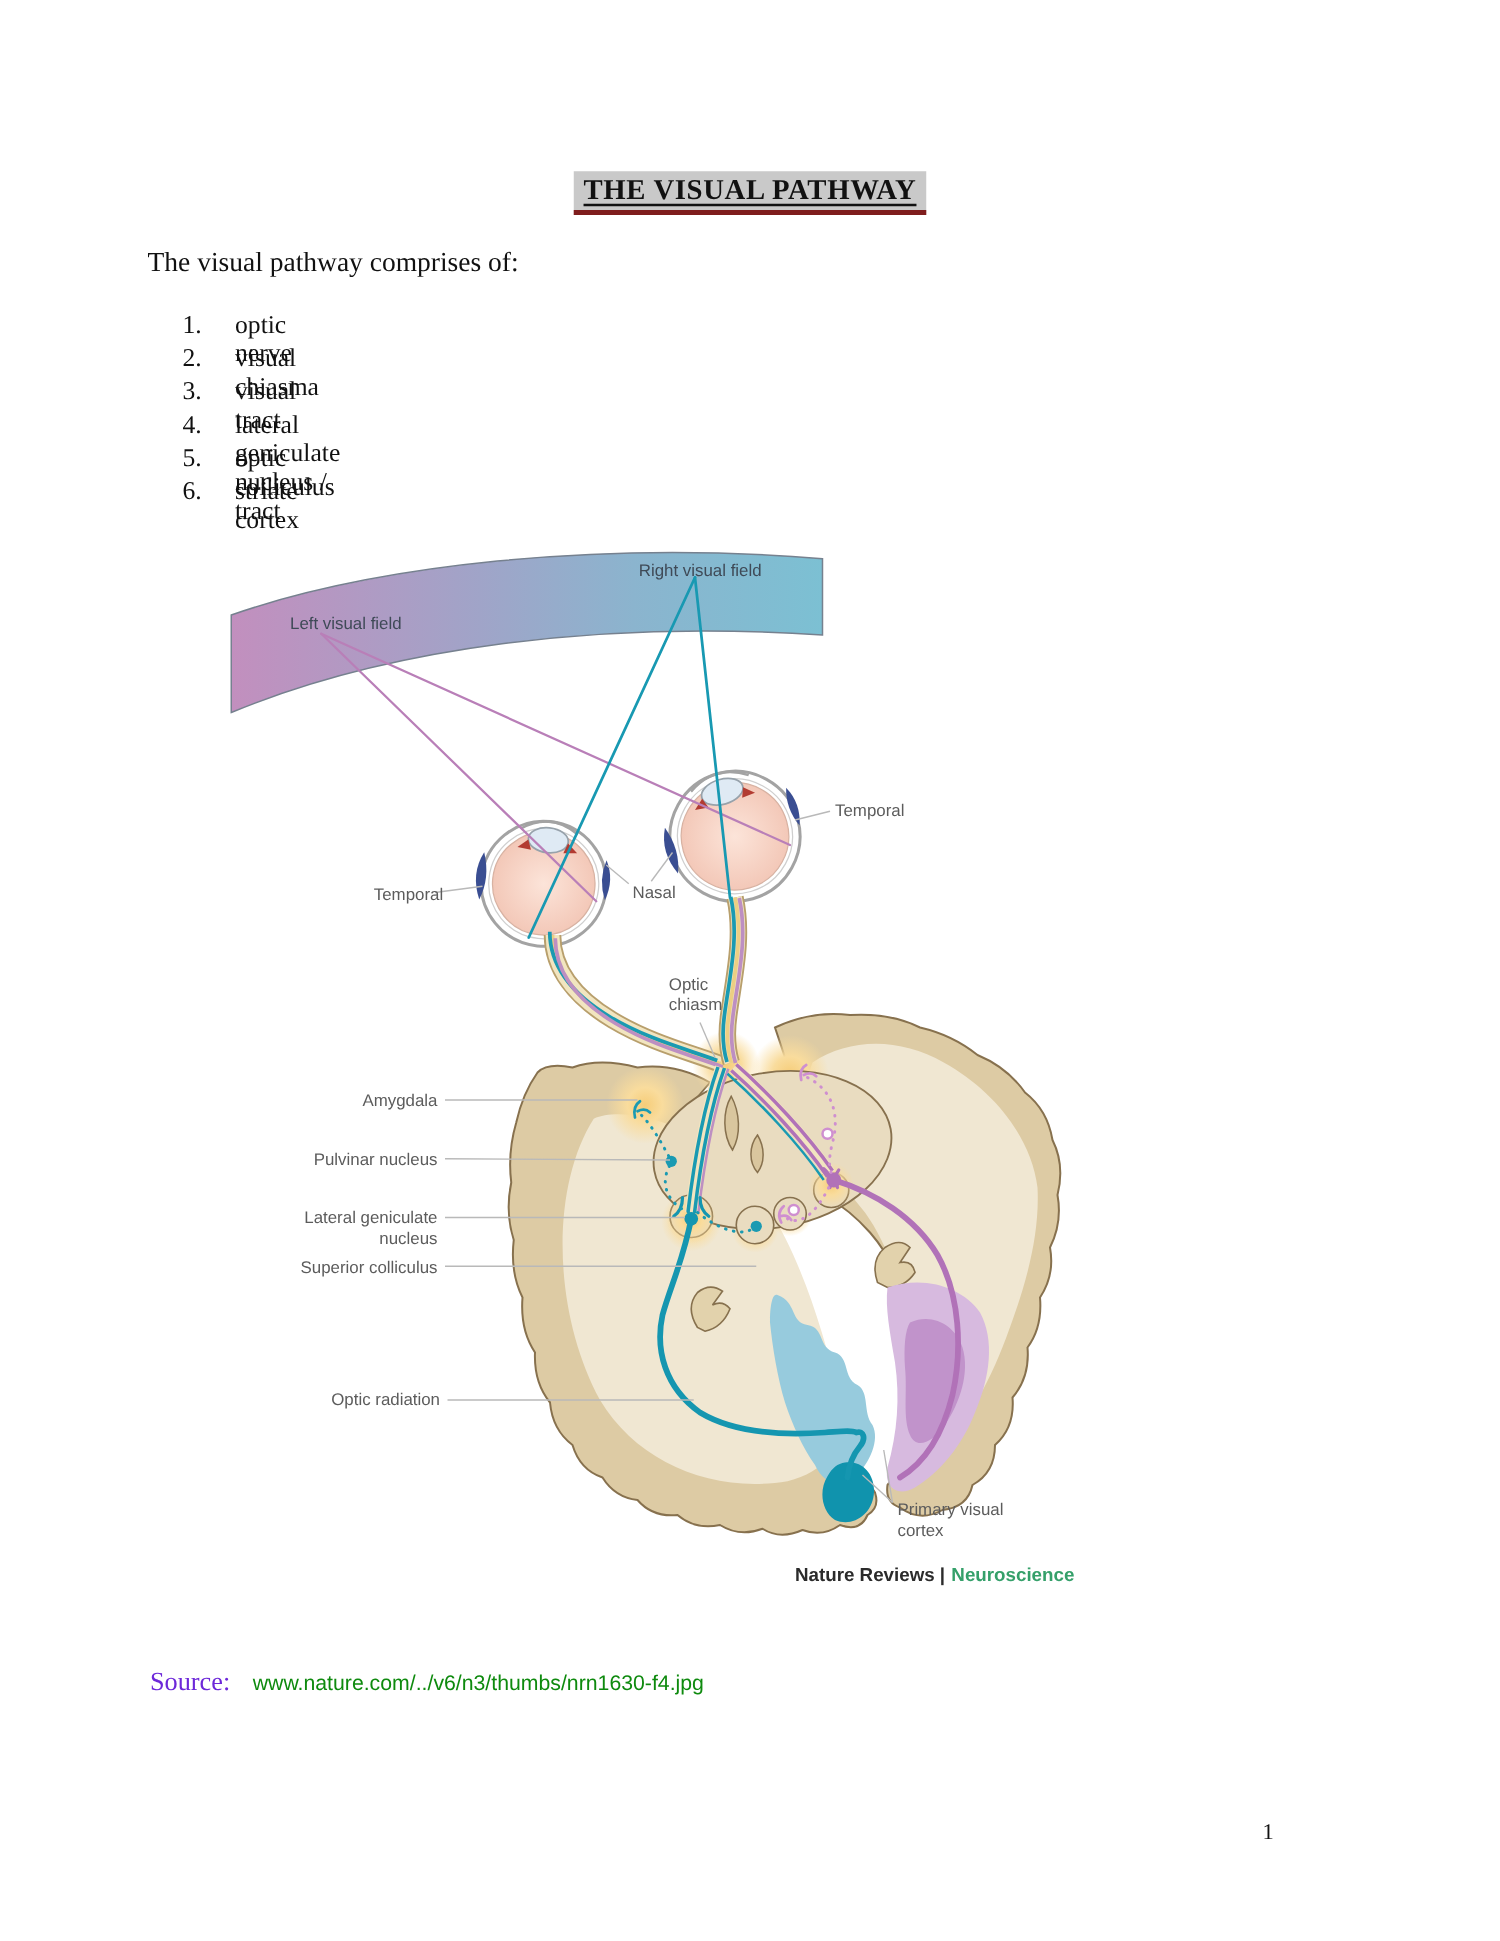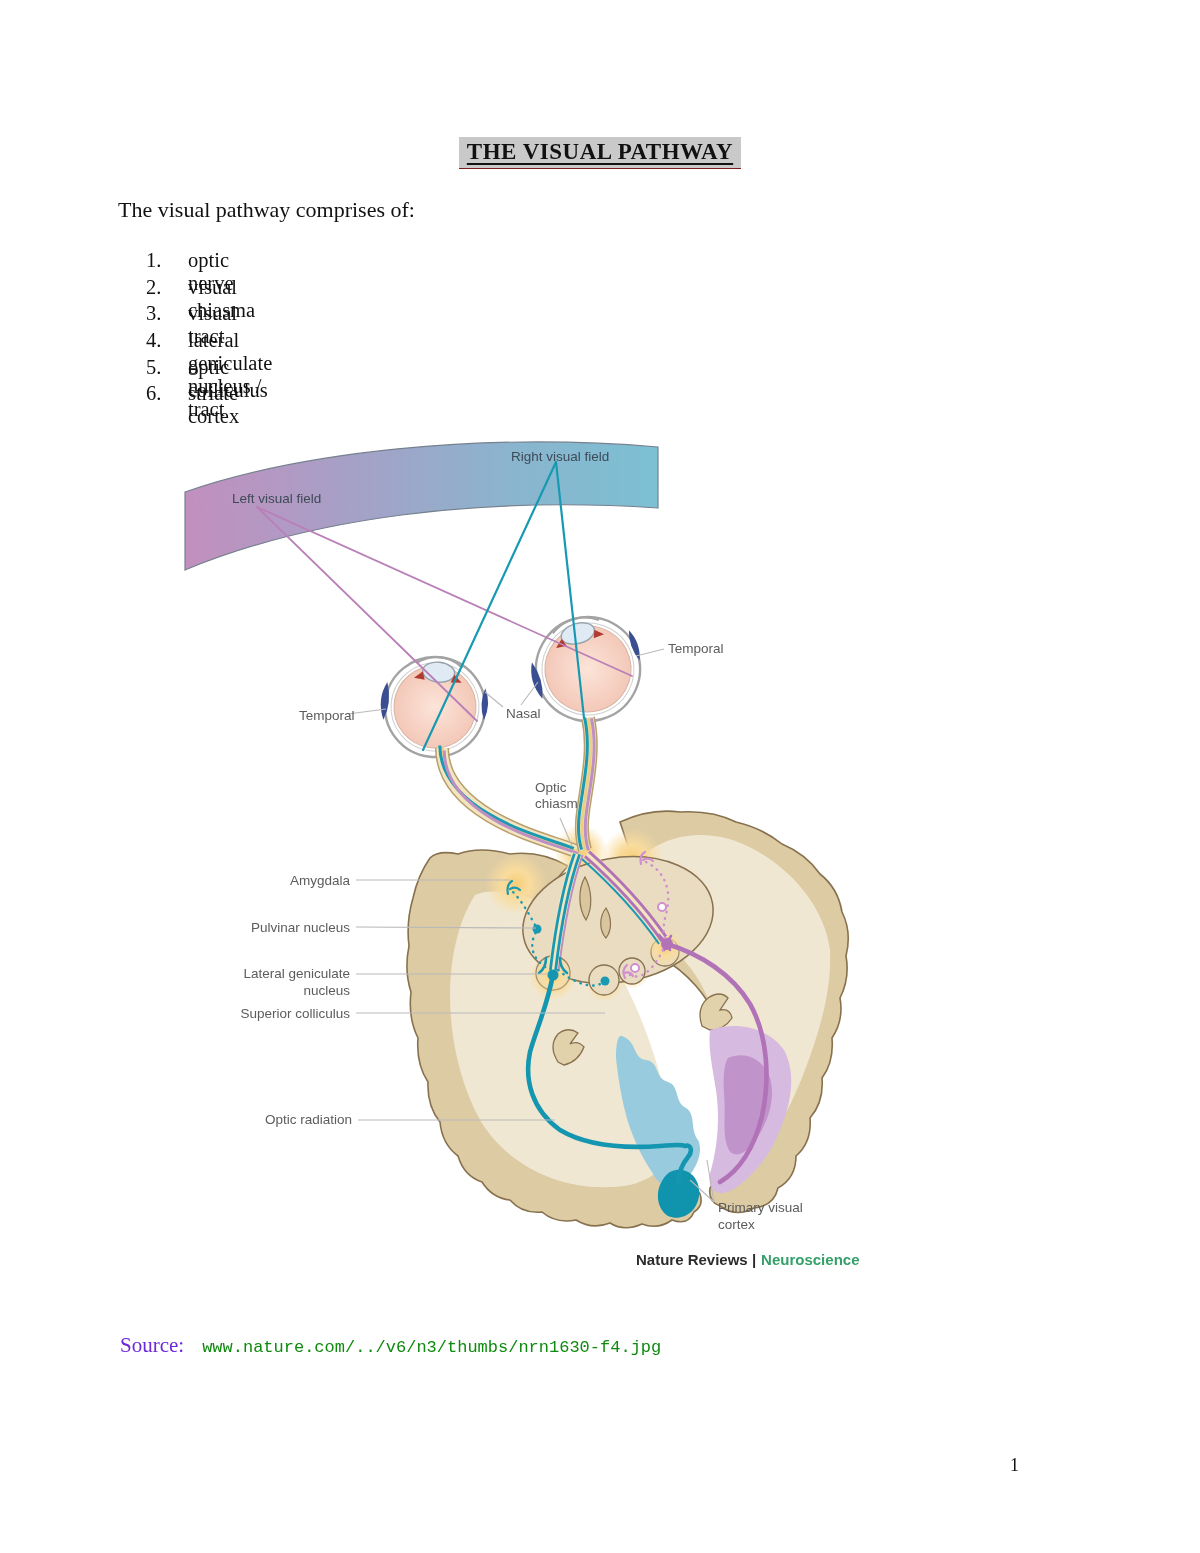--- a/index.html
+++ b/index.html
@@ -2,34 +2,34 @@
 <html><head>
 <meta charset="utf-8">
 <style>
   html,body{margin:0;padding:0;background:#ffffff;}
   .page{position:relative;width:1200px;height:1553px;background:#ffffff;overflow:hidden;
         font-family:"Liberation Serif", serif;color:#111;}
   .title-wrap{position:absolute;left:0;top:137px;width:1200px;text-align:center;}
   .doc-title{display:inline-block;background:#c9c9c9;padding:2px 8px 3px 8px;
              font-weight:bold;font-size:23px;letter-spacing:.5px;
              text-decoration:underline;text-decoration-thickness:2px;text-underline-offset:4px;
-             border-bottom:1px solid #7f1d1d;}
+             border-bottom:4px solid #7f1d1d;}
   .intro{position:absolute;left:118px;top:197px;font-size:22px;}
   ol.plist{position:absolute;left:0;top:249px;margin:0;padding:0;list-style:none;}
   ol.plist li{position:relative;height:26.7px;font-size:20.5px;}
   ol.plist .num{position:absolute;left:146px;}
   ol.plist .txt{position:absolute;left:188px;}
   .figure{position:absolute;left:180px;top:430px;width:680px;height:860px;}
   .fig-label{font-family:"Liberation Sans", sans-serif;font-size:13.5px;fill:#5c5c5c;}
   .fieldlabel{font-family:"Liberation Sans", sans-serif;font-size:13.5px;fill:#3f4a57;}
   .credit{font-family:"Liberation Sans", sans-serif;font-size:15px;font-weight:bold;}
   .lline{stroke:#b9b9b9;stroke-width:1.1;fill:none;}
   .source-row{position:absolute;left:120px;top:1333px;}
   .source-label{font-size:21px;color:#6d28d9;}
-  .source-url{font-family:Liberation Mono, monospace;font-size:17px;color:#0e8a0e;margin-left:14px;}
+  .source-url{font-family:Liberation Sans, sans-serif;font-size:17px;color:#0e8a0e;margin-left:14px;}
   .pageno{position:absolute;left:1010px;top:1455px;font-size:18px;}
 </style>
 </head>
 <body>
 
 <div class="page">
 
   <div class="title-wrap">
     <span class="doc-title">THE VISUAL PATHWAY</span>
   </div>

